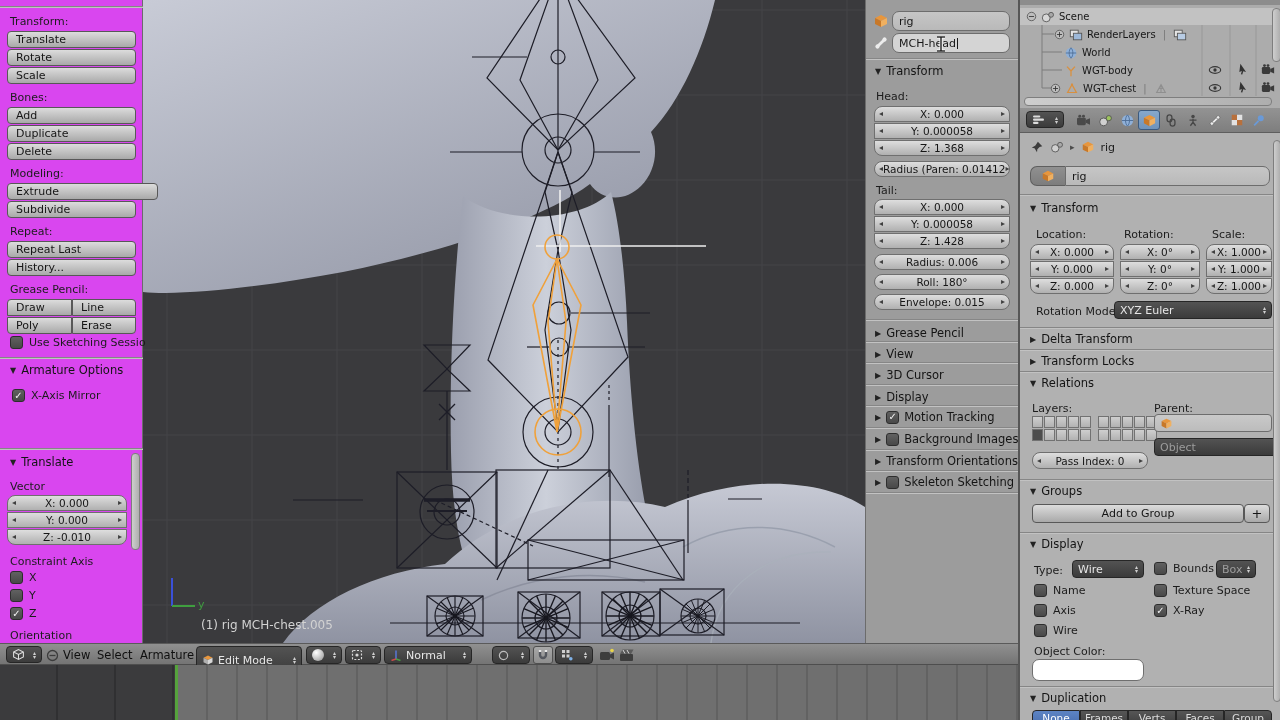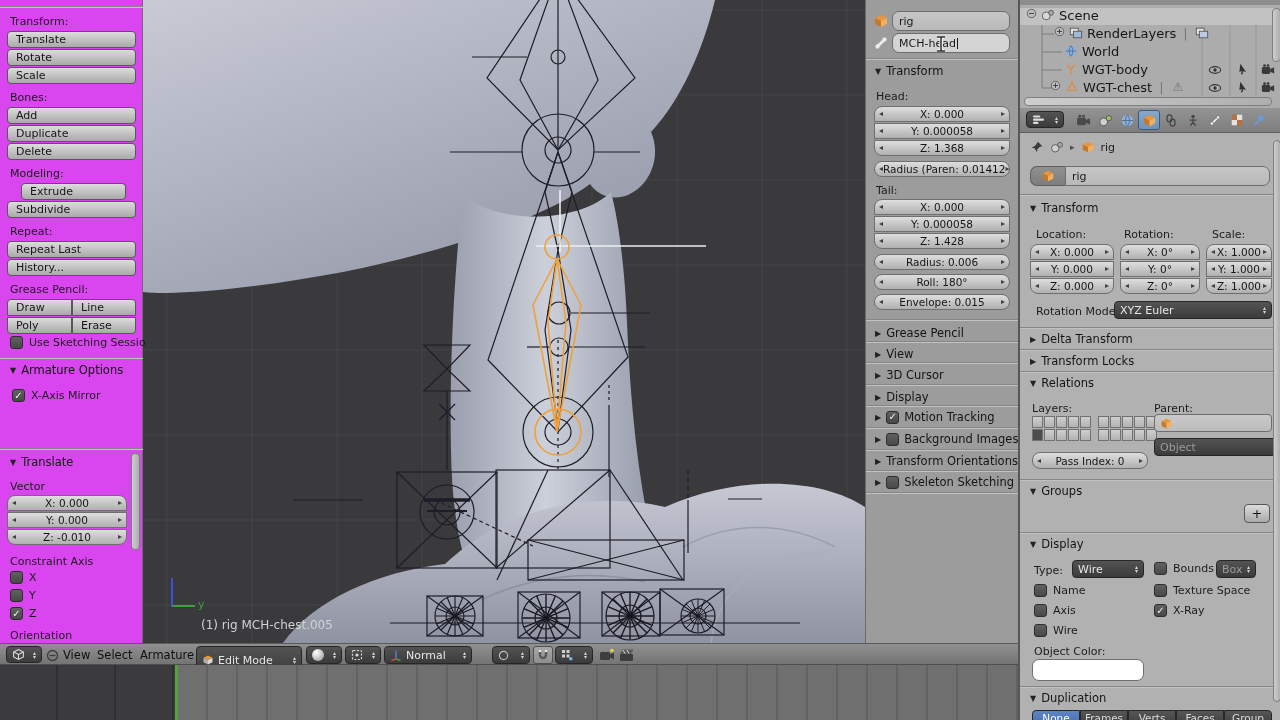--- a/index.html
+++ b/index.html
@@ -31,21 +31,21 @@
   .menu{font-size:11.5px;color:#0f0f0f}
   .tfield{display:flex;align-items:center;box-sizing:border-box;padding:0 6px;
           background:linear-gradient(#c6c6c6,#b9b9b9);border:1px solid #6d6d6d;border-radius:7px;
           font-size:11px;color:#181818}
   .tfield.edit{background:#d4d4d4}
   .caret{display:inline-block;width:1px;height:11px;background:#1a1a1a;margin-left:1px;vertical-align:-2px}
   .scrollv{background:linear-gradient(90deg,#cecece,#aeaeae);border:1px solid #7e7e7e;border-radius:4px}
   .toolshelf-bg{background:#d946ef}
   .props-bg{background:#b1b1b1}
   .tabicon{width:22px;height:20px;display:flex;align-items:center;justify-content:center}
-  .olrow{display:flex;gap:4px;height:17px;font-size:13px;color:#161616}
+  .olrow{display:flex;align-items:center;gap:4px;height:17px;font-size:10px;color:#161616}
   .grid-cell{width:11px;height:12px;background:linear-gradient(#cfcfcf,#b2b2b2);border:1px solid #727272;box-sizing:border-box}
   .grid-cell.on{background:#4d4d4d}
   .layergrid{display:grid;grid-template-columns:repeat(5,11px);grid-auto-rows:12px;gap:1px}
   .duptab{flex:1;display:flex;align-items:center;justify-content:center;height:14px;
           background:linear-gradient(#565656,#3e3e3e);border:1px solid #262626;color:#dcdcdc;font-size:10.5px}
   .duptab.active{background:linear-gradient(#5d84c4,#496eae);color:#fff}
   svg{display:block}
 </style>
 </head>
 <body>
@@ -223,21 +223,21 @@
       <span>Add</span>
     </div>
   <div class="abs btn" style="left:7px;top:125px;width:129px">
       <span>Duplicate</span>
     </div>
   <div class="abs btn" style="left:7px;top:143px;width:129px">
       <span>Delete</span>
     </div>
 
   <span class="abs lab" style="left:10px;top:167px">Modeling:</span>
-  <div class="abs btn" style="left:21px;top:183px;width:105px">
+  <div class="abs btn" style="left:7px;top:183px;width:151px">
       <span>Extrude</span>
     </div>
   <div class="abs btn" style="left:7px;top:201px;width:129px">
       <span>Subdivide</span>
     </div>
 
   <span class="abs lab" style="left:10px;top:225px">Repeat:</span>
   <div class="abs btn" style="left:7px;top:241px;width:129px">
       <span>Repeat Last</span>
     </div>
@@ -923,20 +923,23 @@
       <span class="val">Pass Index: 0</span>
       <span class="arr">▸</span>
   </div>
 
   <div class="abs sep" style="left:0;top:371px;width:260px"></div>
 
   <div class="abs phdr" style="left:10px;top:376px">
     <span class="tri">▼</span>
     <span>Groups</span>
   </div>
+  <div class="abs btn" style="left:12px;top:396px;width:212px;height:19px;justify-content:center">
+    <span>Add to Group</span>
+  </div>
   <div class="abs btn" style="left:224px;top:396px;width:26px;height:19px;justify-content:center;font-size:13px">
     <span>+</span>
   </div>
 
   <div class="abs sep" style="left:0;top:424px;width:260px"></div>
 
   <div class="abs phdr" style="left:10px;top:429px">
     <span class="tri">▼</span>
     <span>Display</span>
   </div>

